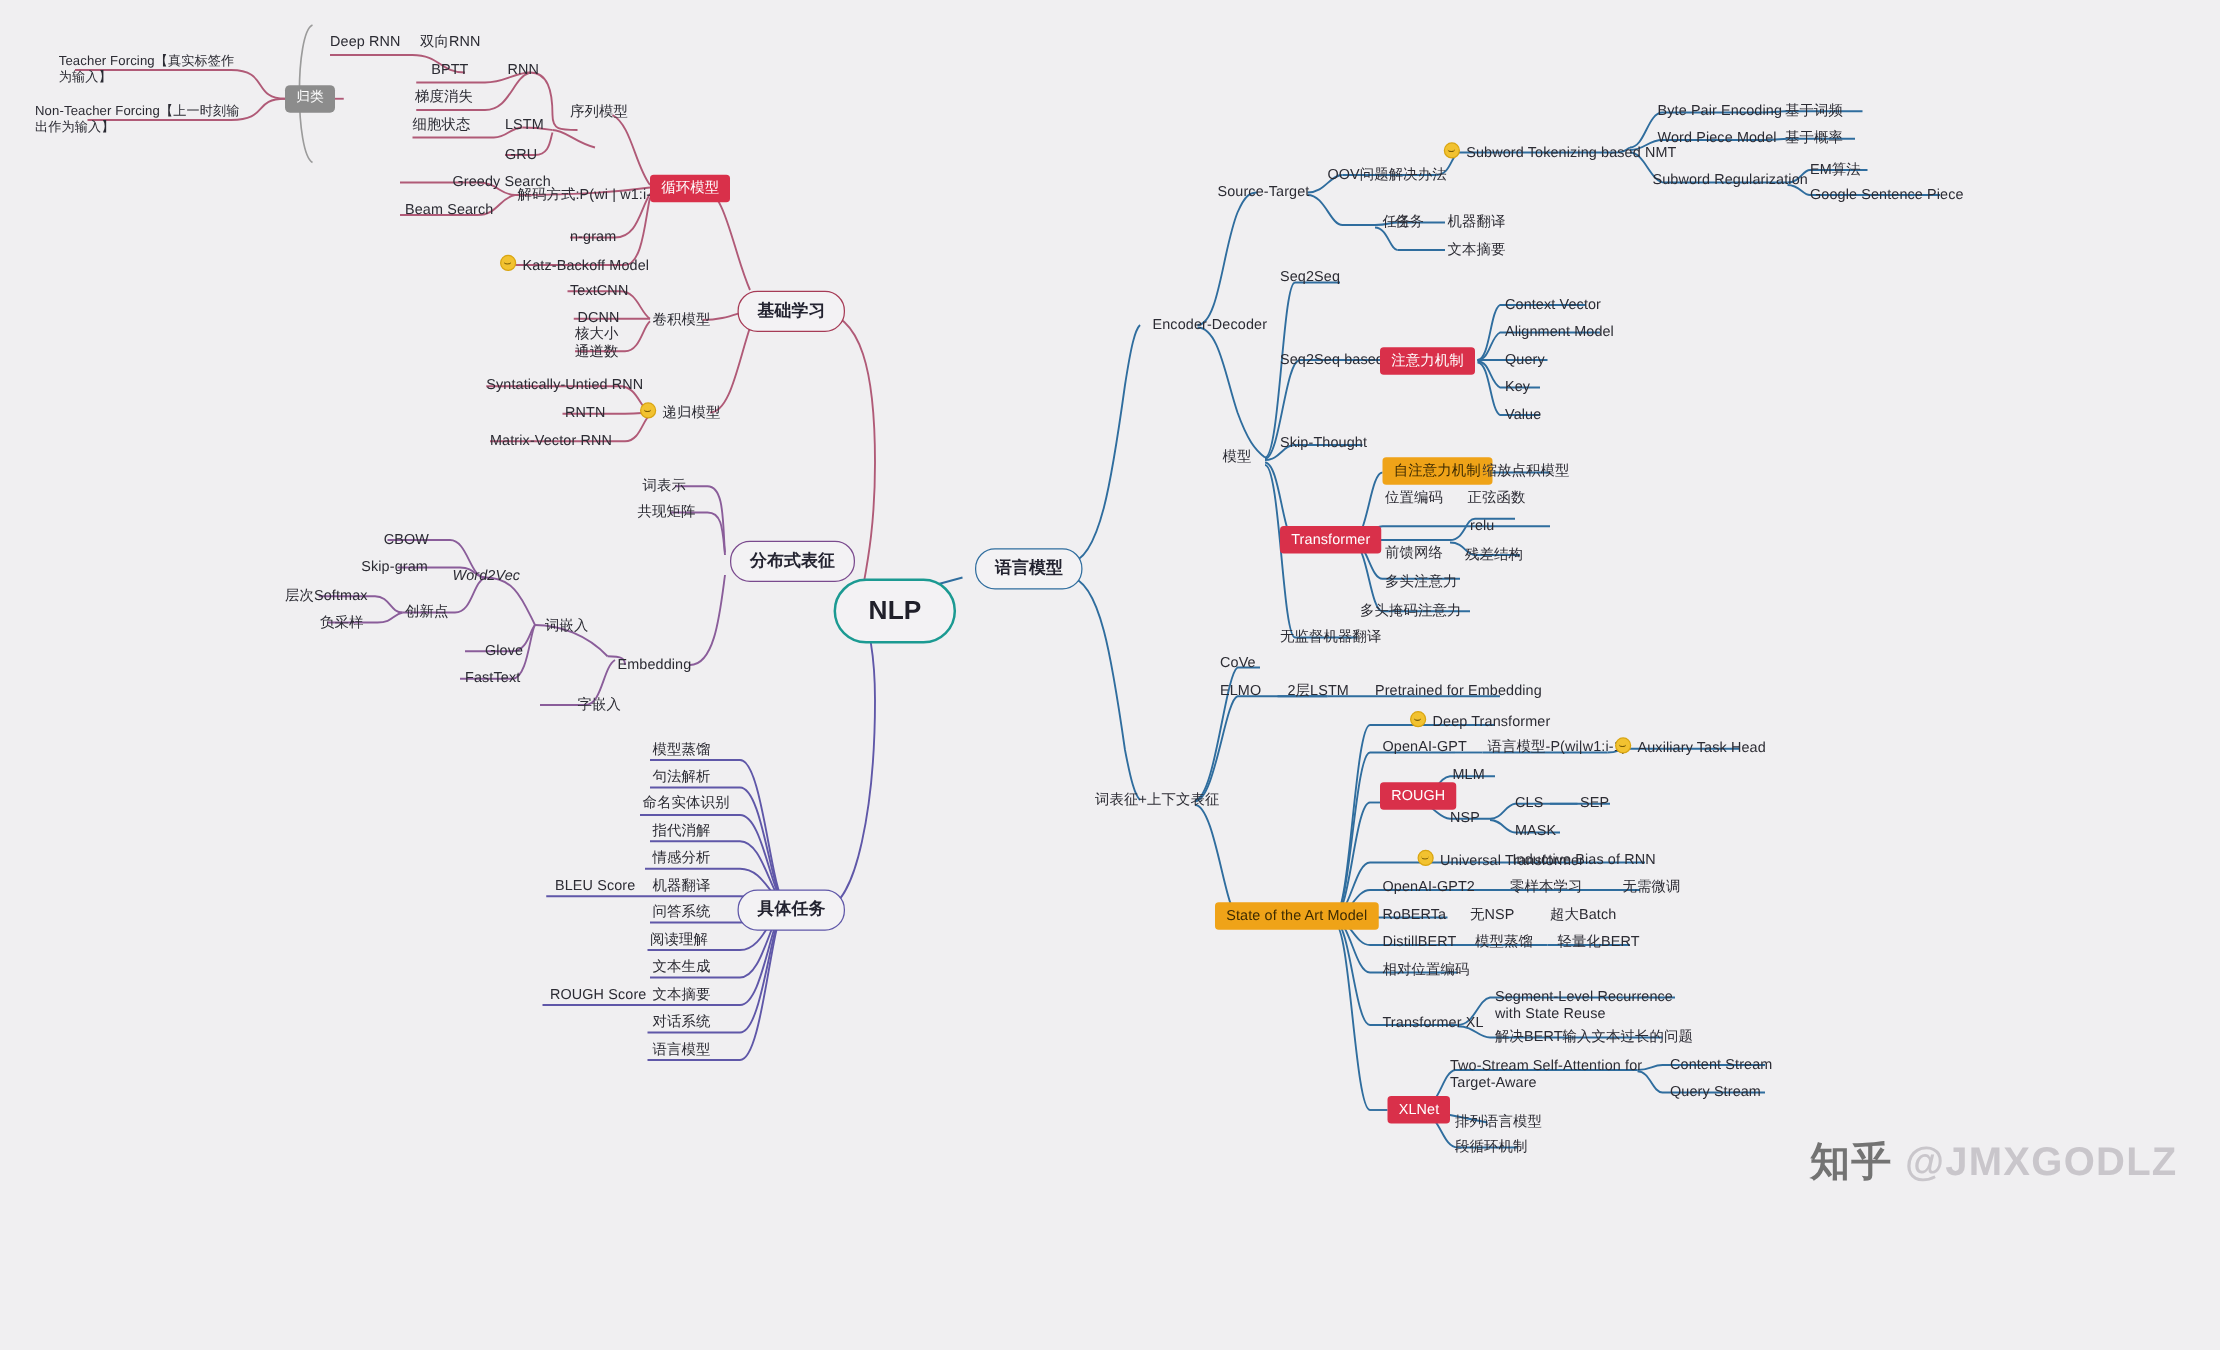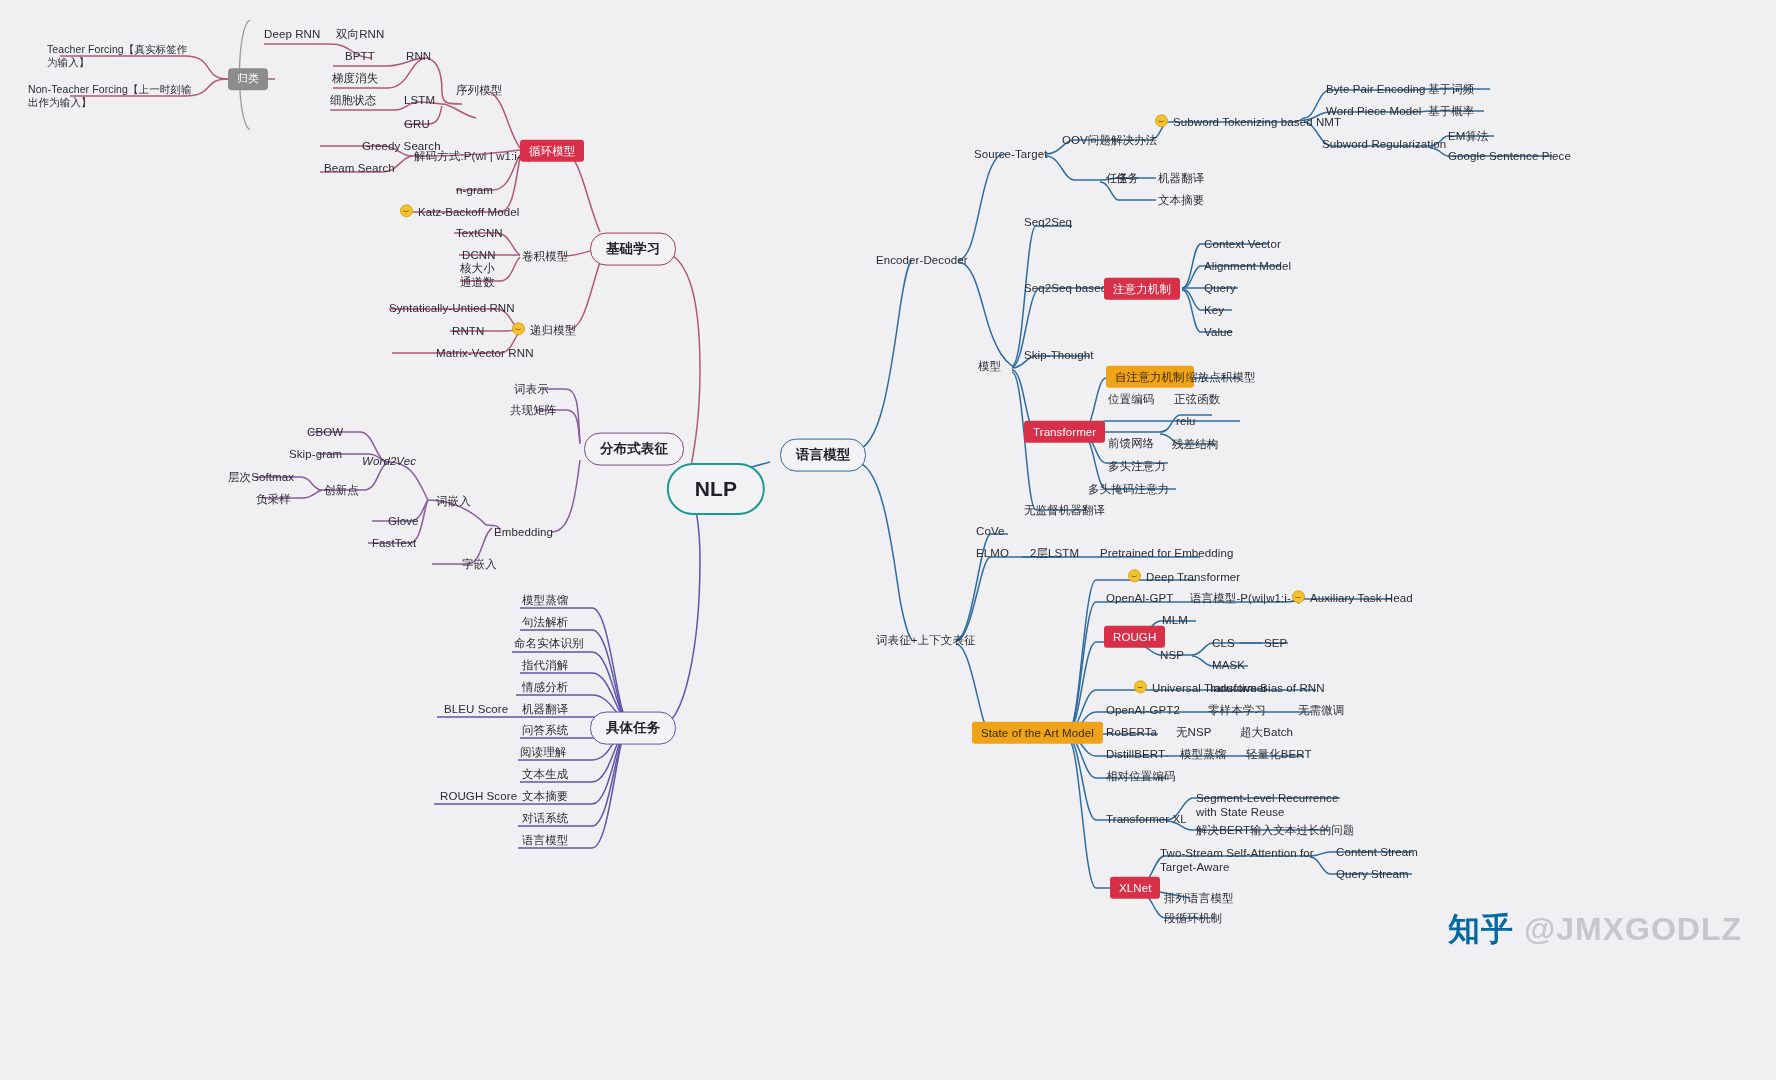--- a/index.html
+++ b/index.html
@@ -46,21 +46,21 @@
   .emoji{display:inline-block;width:11px;height:11px;border-radius:50%;
     background:#f2c230;border:1px solid #d9a512;margin-right:5px;vertical-align:-1px;
     position:relative;}
   .emoji::after{content:"";position:absolute;left:2px;top:3px;width:6px;height:3px;
     border-bottom:1.2px solid #7a5c05;border-radius:0 0 5px 5px;}
 
   .watermark{
     position:absolute;right:34px;bottom:128px;font-size:32px;color:#c9c6cb;
     font-weight:bold;letter-spacing:1px;white-space:nowrap;
   }
-  .wm-logo{display:inline-block;color:#0369a1;font-weight:bold;margin-right:10px;}
+  .wm-logo{display:inline-block;color:#737373;font-weight:bold;margin-right:10px;}
 </style>
 </head>
 <body>
 
 <div id="canvas">
   <svg class="links" viewBox="0 0 1776 1080">
     <g fill="none" stroke-width="1.5">
 
       <g stroke="#b05a77">
         <path d="M60 56 L185 56 C215 56 202 79 228 79"></path>
@@ -266,21 +266,21 @@
   <div class="node chip red" style="left:520px;top:151px;">循环模型</div>
 
   <div class="node" style="left:456px;top:233px;">TextCNN</div>
   <div class="node" style="left:462px;top:255px;">DCNN</div>
   <div class="node" style="left:460px;top:275px;text-align:center;">核大小
 通道数</div>
   <div class="node" style="left:522px;top:256px;">卷积模型</div>
 
   <div class="node" style="left:389px;top:308px;">Syntatically-Untied RNN</div>
   <div class="node" style="left:452px;top:331px;">RNTN</div>
-  <div class="node" style="left:392px;top:353px;margin-left:44px;">Matrix-Vector RNN</div>
+  <div class="node" style="left:392px;top:353px;">Matrix-Vector RNN</div>
   <div class="node" style="left:512px;top:330px;"><span class="emoji"></span><span>递归模型</span></div>
 
   <div class="node pill c-red" style="left:590px;top:249px;">基础学习</div>
 
   <div class="node" style="left:307px;top:432px;">CBOW</div>
   <div class="node" style="left:289px;top:454px;">Skip-gram</div>
   <div class="node" style="left:228px;top:477px;">层次Softmax</div>
   <div class="node" style="left:256px;top:499px;">负采样</div>
   <div class="node" style="left:262px;top:490px;opacity:0;"></div>
   <div class="node" style="left:362px;top:461px;font-style:italic;">Word2Vec</div>
@@ -306,21 +306,21 @@
   <div class="node" style="left:520px;top:752px;">阅读理解</div>
   <div class="node" style="left:522px;top:774px;">文本生成</div>
   <div class="node" style="left:522px;top:796px;">文本摘要</div>
   <div class="node" style="left:440px;top:796px;">ROUGH Score</div>
   <div class="node" style="left:522px;top:818px;">对话系统</div>
   <div class="node" style="left:522px;top:840px;">语言模型</div>
   <div class="node pill c-violet" style="left:590px;top:728px;">具体任务</div>
 
   <div class="node pill c-blue" style="left:780px;top:455px;">语言模型</div>
 
-  <div class="node" style="left:876px;top:260px;">Encoder-Decoder</div>
+  <div class="node" style="left:922px;top:260px;">Encoder-Decoder</div>
   <div class="node" style="left:876px;top:640px;">词表征+上下文表征</div>
 
   <div class="node" style="left:974px;top:154px;">Source-Target</div>
   <div class="node" style="left:1062px;top:140px;">OOV问题解决办法</div>
   <div class="node" style="left:1155px;top:122px;"><span class="emoji"></span><span>Subword Tokenizing based NMT</span></div>
   <div class="node" style="left:1326px;top:89px;">Byte Pair Encoding</div>
   <div class="node" style="left:1428px;top:89px;">基于词频</div>
   <div class="node" style="left:1326px;top:111px;">Word Piece Model</div>
   <div class="node" style="left:1428px;top:111px;">基于概率</div>
   <div class="node" style="left:1322px;top:144px;">Subword Regularization</div>

